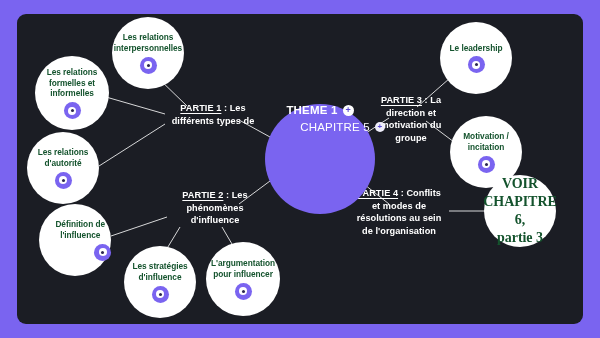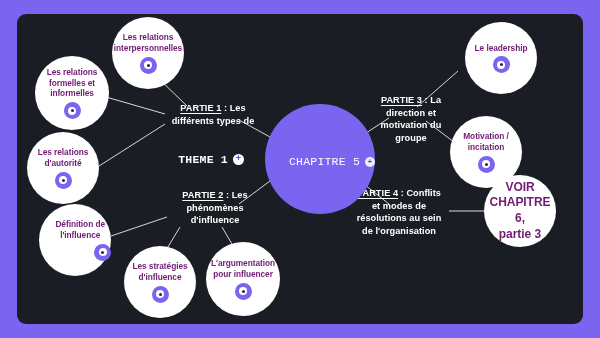--- a/index.html
+++ b/index.html
@@ -42,26 +42,25 @@
   }
 
   
   .theme-node {
     position: absolute;
     width: 110px;
     height: 110px;
     border-radius: 50%;
     background: #7a64f0;
     display: flex;
-    flex-direction: row;
-    align-items: center;
-    justify-content: flex-end;
+    flex-direction: column;
+    align-items: center;
+    justify-content: flex-start;
     color: #ffffff;
     z-index: 6;
-    font-family: Liberation Mono, monospace;
   }
   .theme-line {
     display: flex;
     align-items: center;
     justify-content: center;
     gap: 5px;
     white-space: nowrap;
   }
   .theme-line.l1 { font-size: 11.5px; font-weight: bold; letter-spacing: .2px; }
   .theme-line.l2 { font-size: 11.5px; font-weight: normal; margin-top: 5px; letter-spacing: .2px; padding-left: 45px; }
@@ -97,21 +96,21 @@
     z-index: 5;
     letter-spacing: .05px;
   }
   .branch u { text-decoration: underline; text-underline-offset: 1.5px; }
 
   
   .leaf {
     position: absolute;
     border-radius: 50%;
     background: #ffffff;
-    color: #701a75;
+    color: #14532d;
     display: flex;
     flex-direction: column;
     align-items: center;
     justify-content: center;
     text-align: center;
     z-index: 5;
     box-sizing: border-box;
   }
   .leaf .leaf-label {
     font-size: 8.3px;
@@ -141,21 +140,21 @@
     align-items: center;
     justify-content: center;
   }
   .eye-icon .pupil {
     width: 3px;
     height: 3px;
     border-radius: 50%;
     background: #2b2550;
   }
 
-  .leaf.plain .leaf-label { font-size: 12px; }
+  .leaf.plain .leaf-label { font-size: 14px; font-family: Liberation Serif, serif; }
 </style>
 </head>
 <body>
 
 <div id="frame">
   <div id="canvas">
 
     <svg id="edges" viewBox="0 0 566 310" width="566" height="310">
       <g stroke="#ffffff" stroke-width="0.9" fill="none" opacity="0.92">
 
@@ -292,21 +291,21 @@
         <div>L'argumentation</div>
         <div>pour influencer</div>
       </div>
       <span class="eye-icon">
           <span class="ring">
             <span class="pupil"></span>
           </span>
         </span>
     </div>
 
-    <div class="leaf has-icon" style="left:448px; top:8px; width:72px; height:72px;">
+    <div class="leaf has-icon" style="left:423px; top:8px; width:72px; height:72px;">
       <div class="leaf-label">
         <div>Le leadership</div>
       </div>
       <span class="eye-icon">
           <span class="ring">
             <span class="pupil"></span>
           </span>
         </span>
     </div>
 

